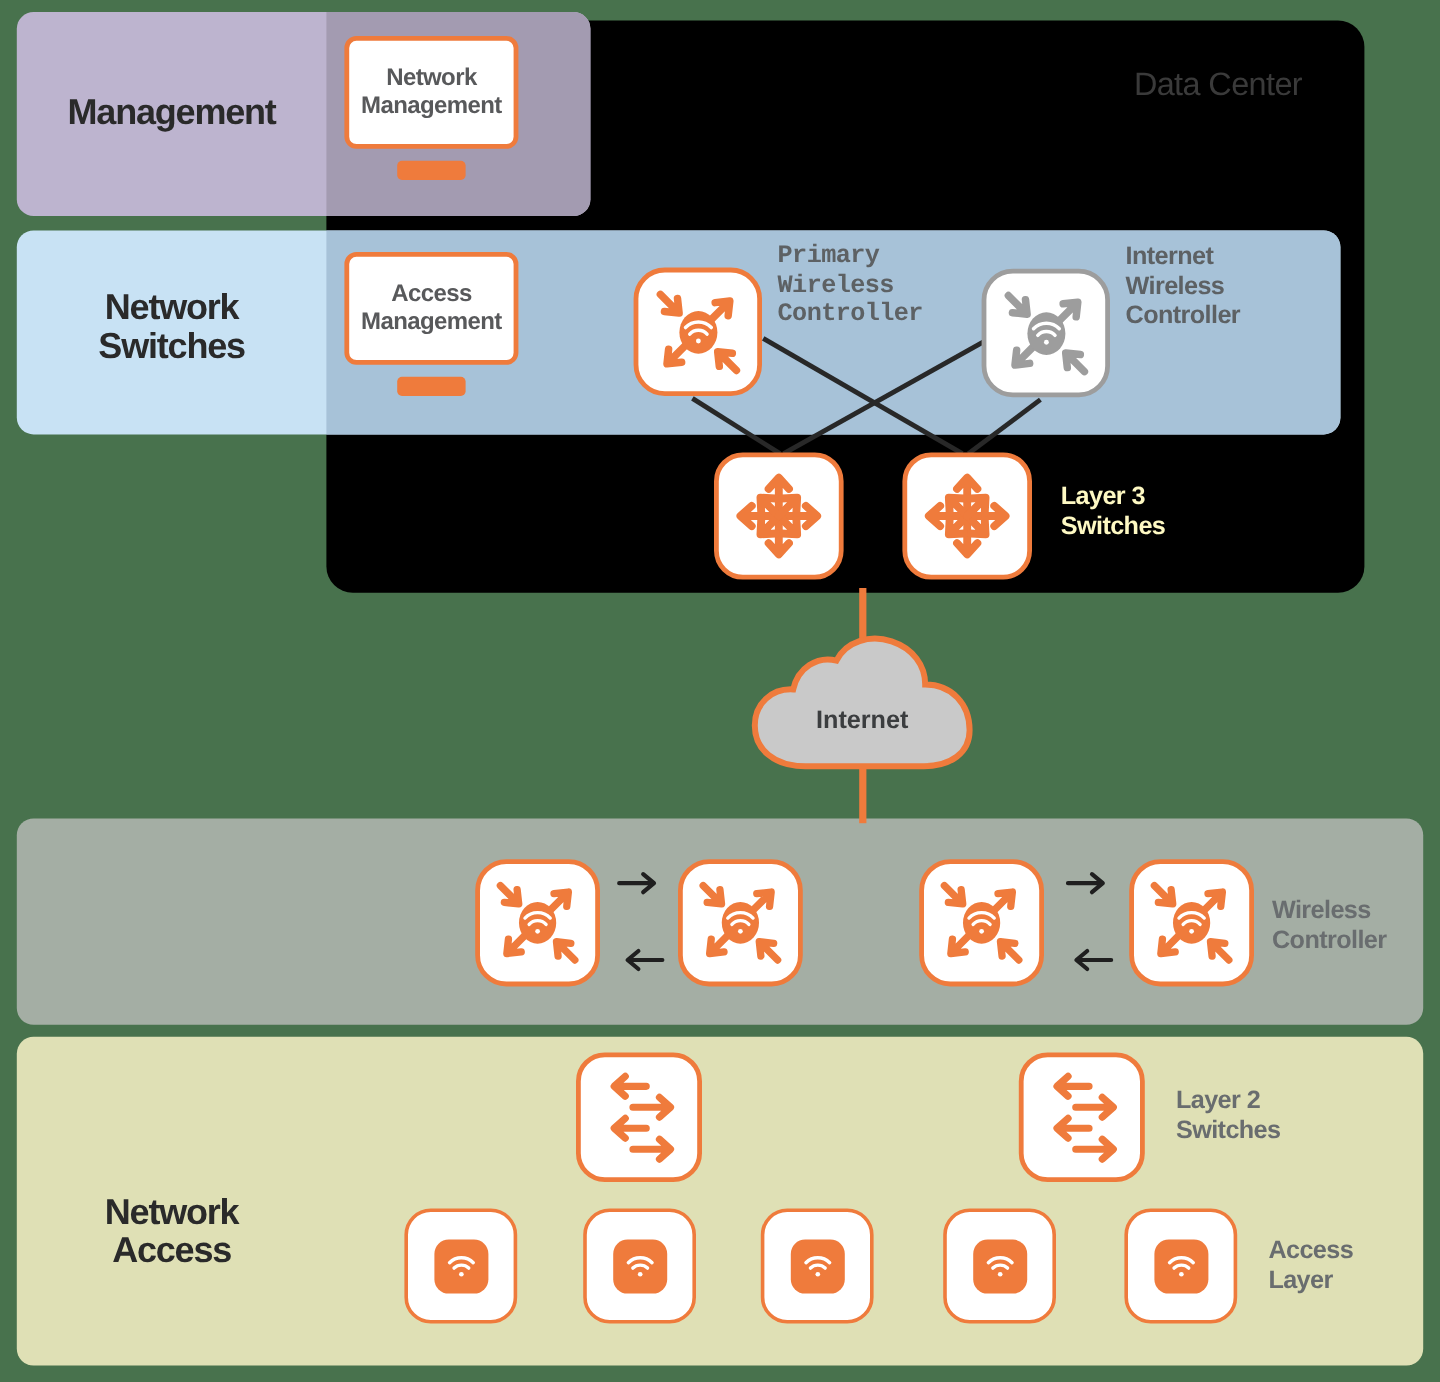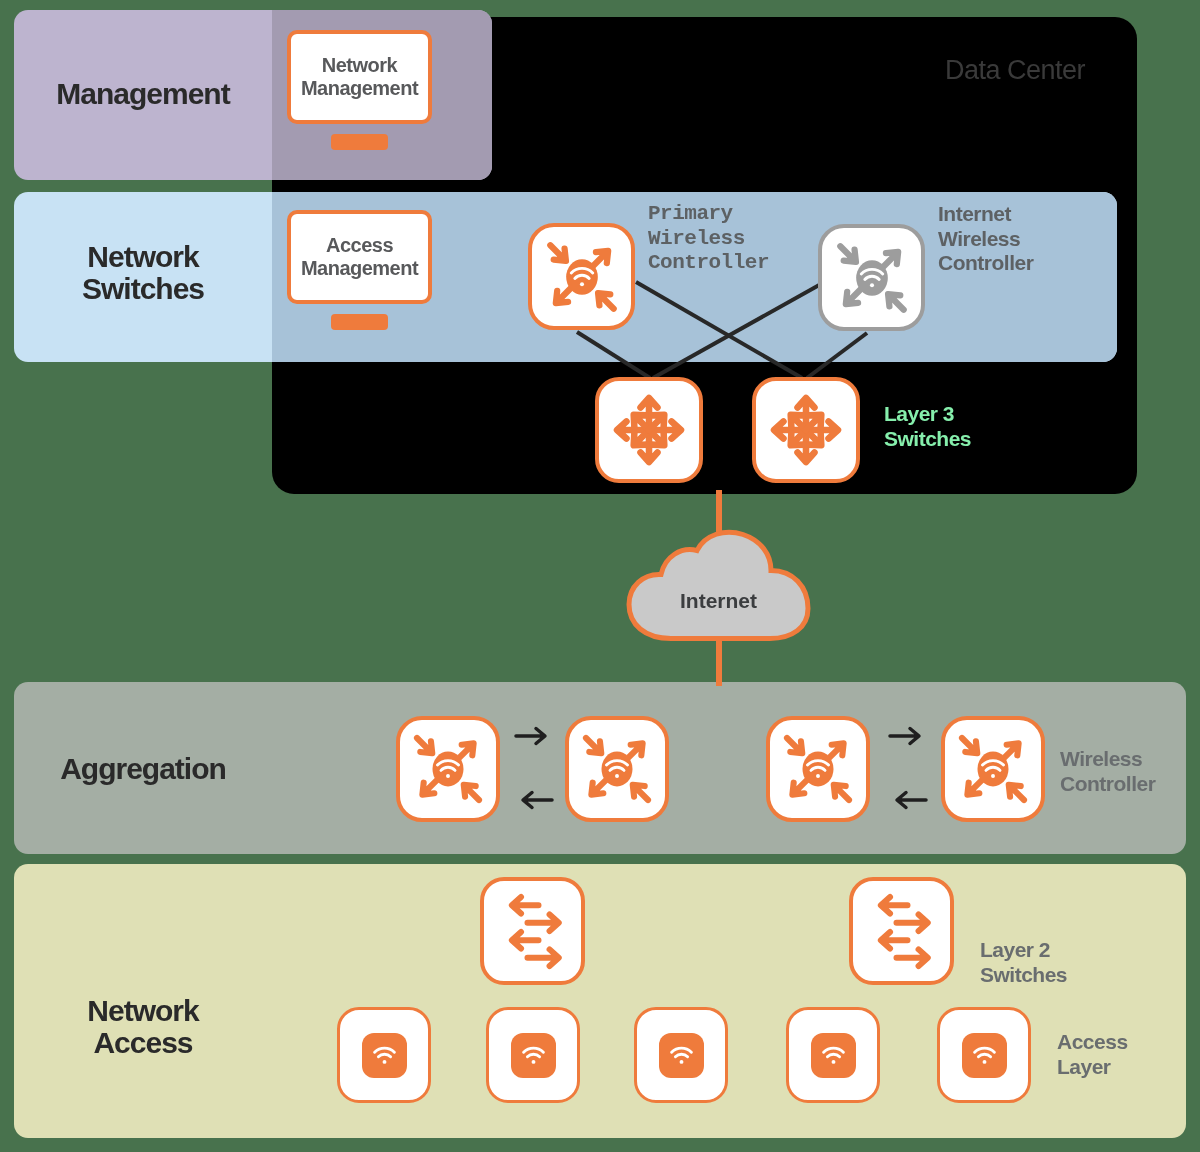--- a/index.html
+++ b/index.html
@@ -44,21 +44,21 @@
   .sw2 svg{width:92px;height:92px;color:var(--c-orange);}
   .ap{width:94px;height:96px;border-radius:22px;border-width:3px;}
   .ap-core{width:45px;height:45px;border-radius:12px;background:var(--c-orange);display:flex;align-items:center;justify-content:center;}
   .ap-core svg{width:31px;height:31px;color:#fff;}
 
   .blk-arrow{position:absolute;width:40px;height:20px;color:#1f1f1f;}
   .blk-arrow.left{transform:scaleX(-1);}
 
   
   .node-label{position:absolute;font-size:21px;font-weight:bold;line-height:1.17;letter-spacing:-0.5px;color:#5d6164;}
-  .node-label.on-black{color:#86efac;}
+  .node-label.on-black{color:#fef9c3;}
   .node-label.on-band{color:#696d6f;}
 
   .cloud-wrap{position:absolute;left:621px;top:526px;width:195px;height:130px;}
   .cloud-label{position:absolute;left:621px;top:589px;width:195px;text-align:center;font-size:21px;font-weight:bold;color:#3b3d3f;}
   .hidden-defs{position:absolute;width:0;height:0;overflow:hidden;}
 </style>
 </head>
 <body>
 
 <svg class="hidden-defs" aria-hidden="true">
@@ -123,21 +123,20 @@
     <div class="ovl ovl-svc"></div>
   </div>
   <div class="band band-agg"></div>
   <div class="band band-acc"></div>
 
   <div class="band-label" style="top:78px;">Management</div>
   <div class="band-label" style="top:241px;">
     <span>Network</span><br>
     <span>Switches</span>
   </div>
-  <div class="band-label" style="top:753px;">Aggregation</div>
   <div class="band-label" style="top:995px;">
     <span>Network</span><br>
     <span>Access</span>
   </div>
 
   <svg class="lines" width="1200" height="1152" viewBox="0 0 1200 1152">
     <g stroke="#282828" stroke-width="4" fill="none">
       <line x1="577" y1="332" x2="650" y2="378"></line>
       <line x1="636" y1="282" x2="802" y2="378"></line>
       <line x1="821" y1="284" x2="653" y2="378"></line>
@@ -246,21 +245,21 @@
   <div class="node sw2" style="left:480px;top:877px;">
     <svg>
         <use href="#sw2-icon"></use>
       </svg>
   </div>
   <div class="node sw2" style="left:849px;top:877px;">
     <svg>
         <use href="#sw2-icon"></use>
       </svg>
   </div>
-  <div class="node-label on-band" style="left:980px;top:938px;">
+  <div class="node-label on-band" style="left:980px;top:905px;">
     <span>Layer 2</span><br>
     <span>Switches</span>
   </div>
 
   <div class="node ap" style="left:337px;top:1007px;">
     <div class="ap-core">
         <svg>
           <use href="#wifi-icon"></use>
         </svg>
       </div>

